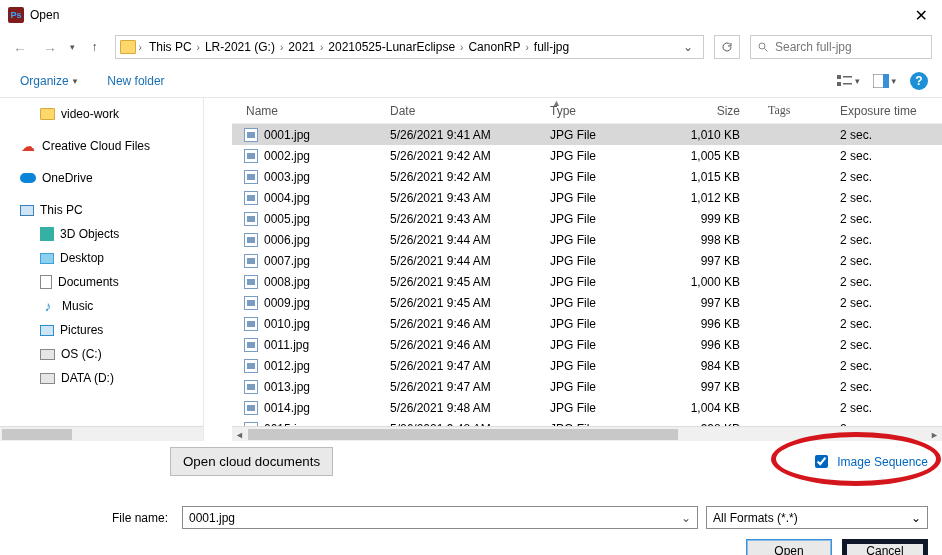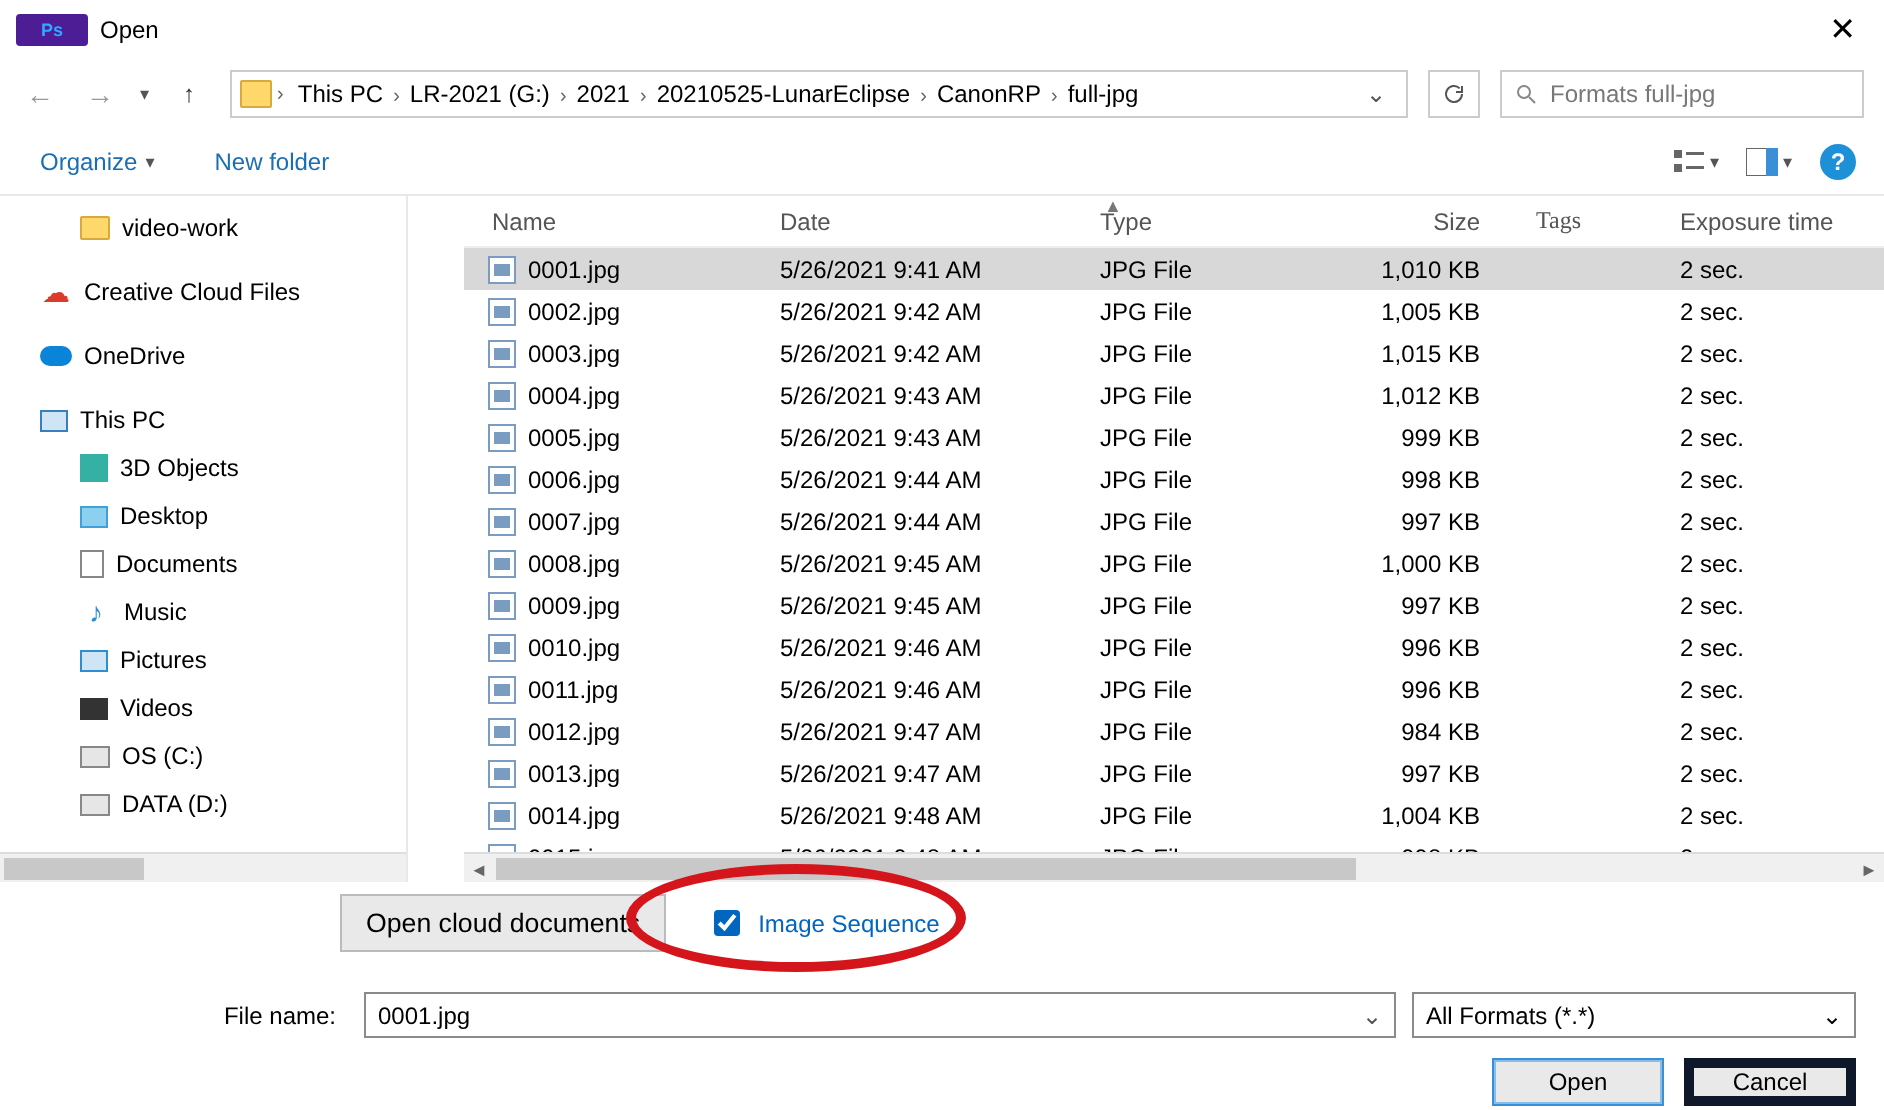--- a/index.html
+++ b/index.html
@@ -14,22 +14,22 @@
     overflow: hidden;
     position: relative;
   }
   .titlebar {
     display: flex;
     align-items: center;
     height: 30px;
     padding: 0 8px;
   }
   .titlebar .ps-icon {
-    width: 36px; height: 16px;
-    background: #4c1d95;
+    width: 16px; height: 16px;
+    background: #7f1d1d;
     color: #31a8ff;
     font-size: 9px;
     font-weight: bold;
     display: inline-flex;
     align-items: center;
     justify-content: center;
     margin-right: 6px;
     border-radius: 2px;
   }
   .titlebar .close { margin-left: auto; font-size: 16px; cursor: pointer; padding: 2px 6px; }
@@ -232,21 +232,21 @@
   }
   .list .hscroll .left-a{left:0;} .list .hscroll .right-a{right:0;}
   .list .hscroll .thumb{
     position:absolute; left:16px; top:2px; width:430px; height:11px; background:#c8c8c8;
   }
   .footer {
     padding: 6px 14px 10px;
     position:relative;
   }
   .cloud-row {
-    display:flex; align-items:center; gap:20px; margin-bottom:20px;
+    display:flex; align-items:center; gap:20px; margin-bottom:30px;justify-content:space-between;
   }
   .cloud-btn {
     margin-left: 156px;
     border:1px solid #bbb;
     background:#e9e9e9;
     padding: 6px 12px;
     cursor:pointer;
   }
   .seq-wrap {
     position:relative;
@@ -324,21 +324,21 @@
     <svg class="svg10" viewBox="0 0 24 24">
         <path fill="none" stroke="#555" stroke-width="2" d="M20 12a8 8 0 1 1-2.34-5.66M20 4v6h-6"></path>
       </svg>
   </div>
 
   <div class="search-box">
     <svg class="svg10" viewBox="0 0 24 24">
         <circle cx="10" cy="10" r="6" fill="none" stroke="#888" stroke-width="2"></circle>
         <line x1="15" y1="15" x2="21" y2="21" stroke="#888" stroke-width="2"></line>
       </svg>
-    <span>Formats full-jpg</span>
+    <span>Search full-jpg</span>
   </div>
 </div>
 
 <div class="toolbar">
   <span class="link">
     <span>Organize</span>
       <span class="caret">▾</span>
   </span>
   <span class="link" style="margin-left:18px">New folder</span>
   <div class="right">
@@ -398,24 +398,20 @@
         </div>
         <div class="tree-item sub">
           <span class="ti-icon ico-mus">♪</span>
           <span>Music</span>
         </div>
         <div class="tree-item sub">
           <span class="ti-icon ico-pic"></span>
           <span>Pictures</span>
         </div>
         <div class="tree-item sub">
-          <span class="ti-icon ico-vid"></span>
-          <span>Videos</span>
-        </div>
-        <div class="tree-item sub">
           <span class="ti-icon ico-drv"></span>
           <span>OS (C:)</span>
         </div>
         <div class="tree-item sub">
           <span class="ti-icon ico-drv"></span>
           <span>DATA (D:)</span>
         </div>
         <div class="tree-item sub"></div>
       </div>
     <div class="hscroll">

